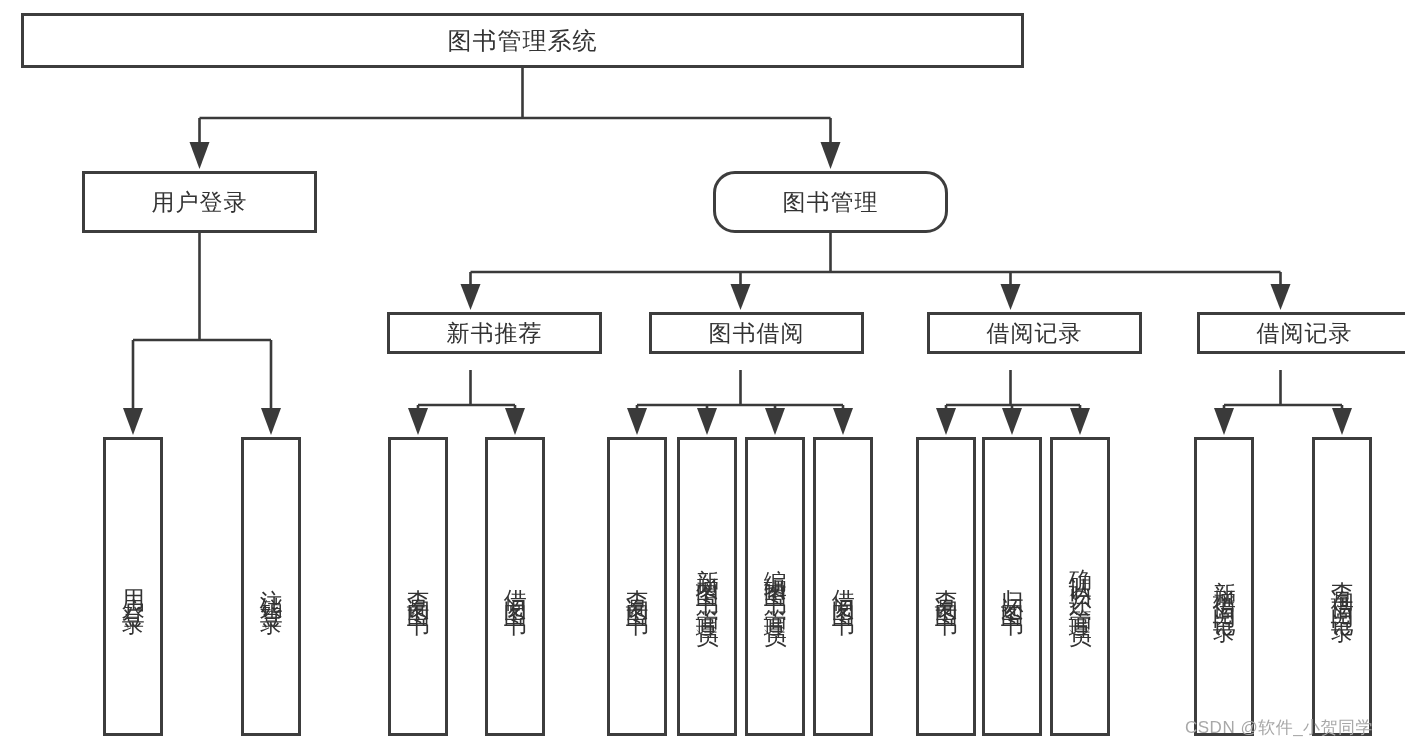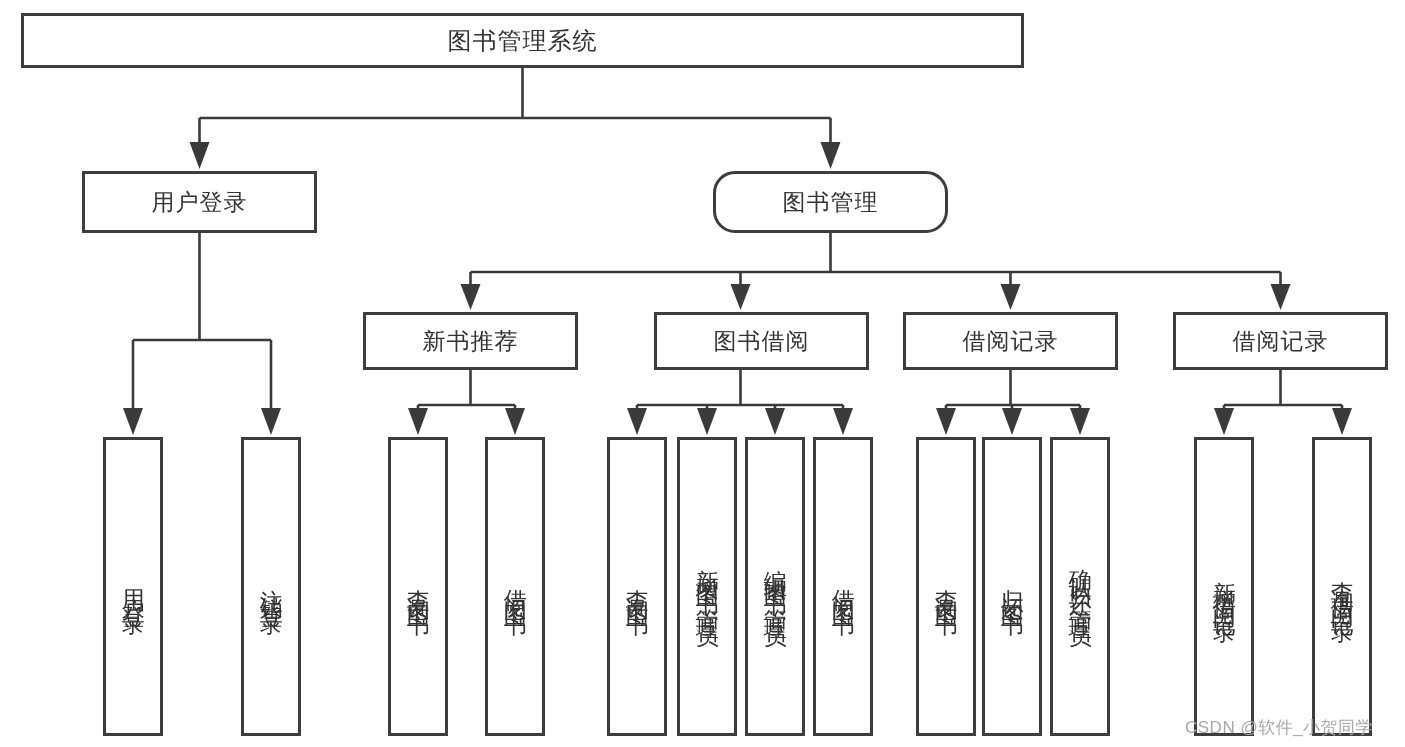--- a/index.html
+++ b/index.html
@@ -16,21 +16,21 @@
   .wires polygon{fill:var(--line);stroke:none;}
   .box{
     position:absolute;box-sizing:border-box;background:var(--box-fill);
     border:3px solid var(--box-border);display:flex;align-items:center;justify-content:center;
     color:var(--text);z-index:1;
   }
   .h-label{font-size:23px;letter-spacing:1px;white-space:nowrap;}
   .top-box{left:21px;top:13px;width:1003px;height:55px;}
   .top-box .h-label{font-size:24px;}
   .lvl2{top:171px;width:235px;height:62px;}
-  .lvl3{top:312px;width:215px;height:58px;}
+  .lvl3{top:312px;width:215px;height:42px;margin-left:24px;}
   .leaf{top:437px;width:60px;height:299px;}
   .vtext{
     writing-mode:vertical-rl;text-orientation:mixed;
     font-size:23px;letter-spacing:8px;line-height:1.1;white-space:nowrap;
   }
   .watermark{
     position:absolute;left:1185px;top:716px;z-index:5;
     font-size:17px;color:var(--watermark);white-space:nowrap;letter-spacing:0.5px;
   }
 </style>
@@ -89,21 +89,21 @@
   <div class="box lvl2" style="left:82px;">
     <span class="h-label">用户登录</span>
   </div>
   <div class="box lvl2" style="left:713px;border-radius:22px;">
     <span class="h-label">图书管理</span>
   </div>
 
   <div class="box lvl3" style="left:363px;">
     <span class="h-label">新书推荐</span>
   </div>
-  <div class="box lvl3" style="left:654px;justify-content:center;">
+  <div class="box lvl3" style="left:625px;justify-content:center;">
     <span class="h-label">图书借阅</span>
   </div>
   <div class="box lvl3" style="left:903px;">
     <span class="h-label">借阅记录</span>
   </div>
   <div class="box lvl3" style="left:1173px;">
     <span class="h-label">借阅记录</span>
   </div>
 
   <div class="box leaf" style="left:103px;">

